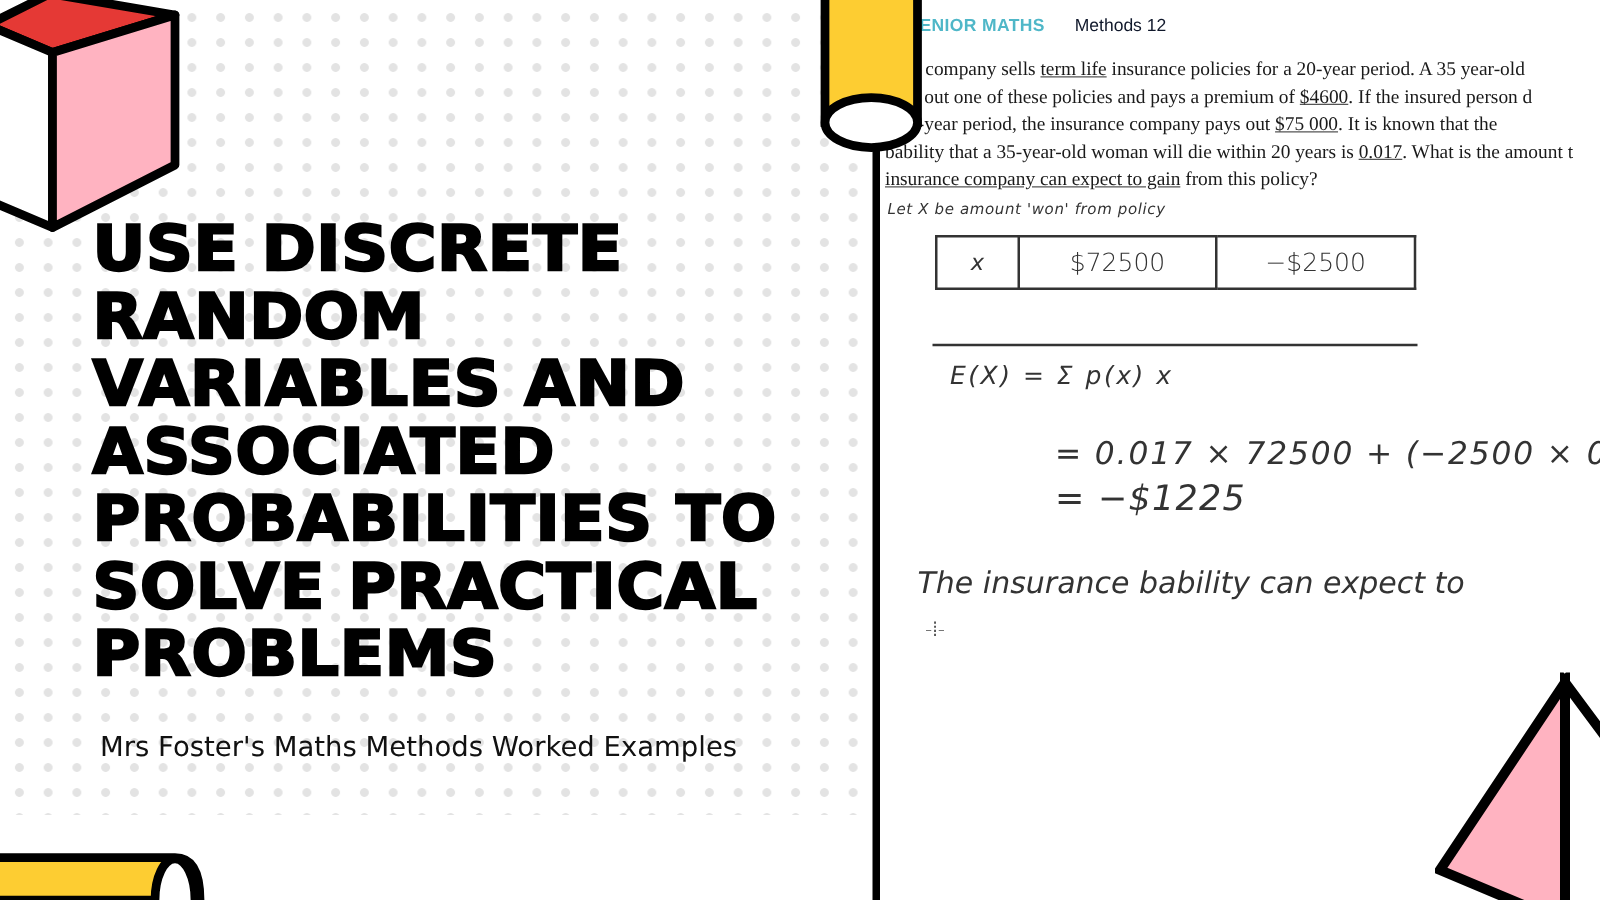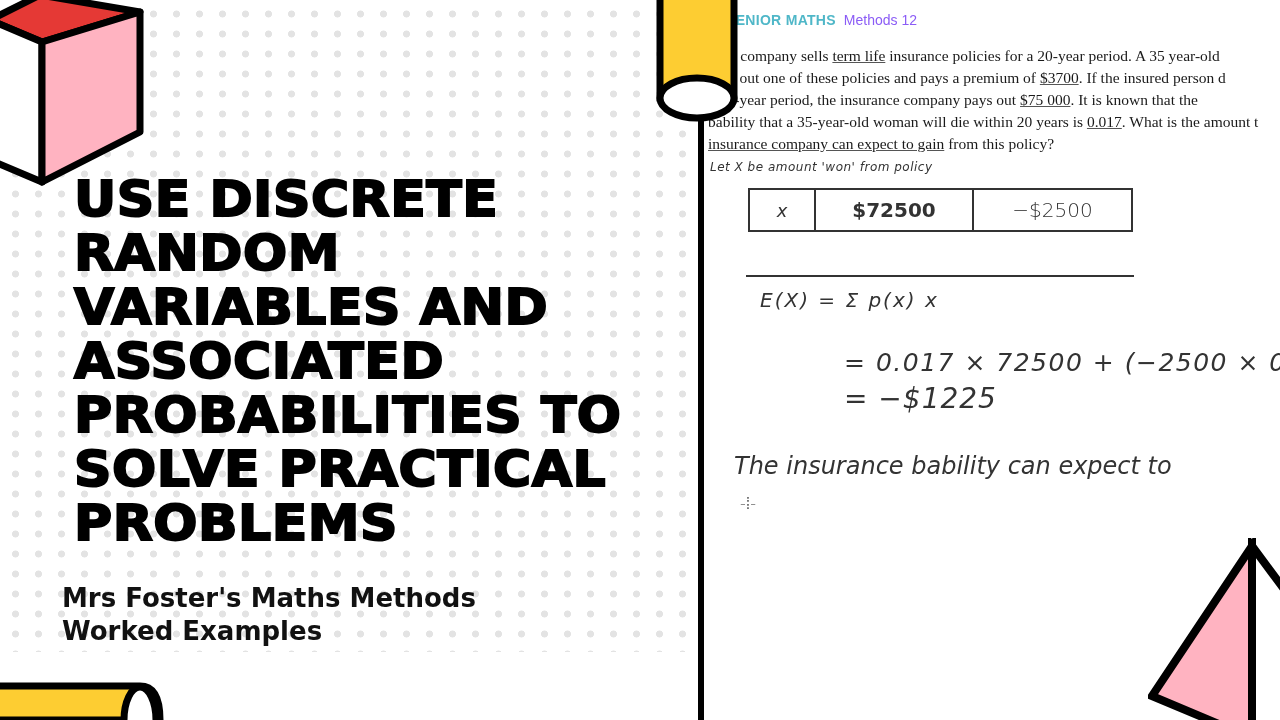--- a/index.html
+++ b/index.html
@@ -23,38 +23,38 @@
     font-size: 50px;
     line-height: 54px;
     letter-spacing: 0.5px;
     color: #000;
     text-transform: uppercase;
     -webkit-text-stroke: 2px #000;
     transform: scaleX(1.04);
     transform-origin: left top;
   }
   .subtitle {
-    position: absolute; left: 62px; top: 582px; width: 520px;
+    position: absolute; left: 80px; top: 582px; width: 520px;
     font-family: "DejaVu Sans", sans-serif;
-    font-size: 26px; line-height: 33px; color: #111;
-    font-weight: 700;
+    font-size: 22px; line-height: 33px; color: #111;
+    font-weight: 400;
   }
   .right-panel {
     position: absolute; left: 698px; top: 0; width: 582px; height: 720px;
     background: #ffffff;
     border-left: 6px solid #000;
     box-sizing: border-box;
     overflow: hidden;
   }
   .book-header {
     position: absolute; left: 22px; top: 12px; font-family: "Liberation Sans", sans-serif;
     font-size: 14px; white-space: nowrap;
   }
   .book-header .brand { color: #4fb7c8; font-weight: 700; letter-spacing: 0.3px; }
-  .book-header .course { color: #8b5cf6; margin-left: 4px; }
+  .book-header .course { color: #0f172a; margin-left: 20px; }
   .problem-text {
     position: absolute; left: 4px; top: 45px; width: 640px;
     font-family: "Liberation Serif", serif; font-size: 15.5px; line-height: 22px; color: #1a1a1a;
     white-space: nowrap;
   }
   .problem-text .ul { text-decoration: underline; text-decoration-color: #555; }
   .hand {
     font-family: "DejaVu Sans", sans-serif; font-weight: 200; color: #333;
     position: absolute; white-space: nowrap;
     font-style: italic;
@@ -62,21 +62,21 @@
   .let-line { left: 6px; top: 160px; font-size: 12px; letter-spacing: 0.5px; }
   .dist-table {
     position: absolute; left: 44px; top: 188px;
     border-collapse: collapse;
     font-family: "DejaVu Sans", sans-serif; font-weight: 200; color: #333; font-size: 20px;
   }
   .dist-table td {
     border: 2px solid #333; height: 40px; text-align: center; padding: 0 6px;
   }
   .dist-table td.c0 { width: 52px; font-style: italic; font-size: 18px; }
-  .dist-table td.c1 { width: 144px; font-weight: bold; }
+  .dist-table td.c1 { width: 144px; }
   .dist-table td.c2 { width: 145px; text-align: center; }
   .table-underline {
     position: absolute; left: 42px; top: 275px; width: 388px; height: 2px; background: #333;
   }
   .eq1 { left: 56px; top: 288px; font-size: 20px; letter-spacing: 2px; }
   .eq2 { left: 140px; top: 348px; font-size: 25px; letter-spacing: 1.5px; }
   .eq3 { left: 140px; top: 382px; font-size: 28px; letter-spacing: 1px; }
   .concl { left: 30px; top: 452px; font-size: 24px; }
   .cursor { left: 36px; top: 494px; font-size: 16px; color: #555; font-style: normal; }
 
@@ -110,21 +110,21 @@
 </svg>
 
 <div class="right-panel">
   <div class="book-header">
     <span class="brand">SENIOR MATHS</span>
     <span class="course">Methods 12</span>
   </div>
 
   <div class="problem-text">
     <div><span>ance company sells </span><span class="ul">term life</span><span> insurance policies for a 20-year period. A 35 year-old</span></div>
-    <div><span>akes out one of these policies and pays a premium of </span><span class="ul">$3700</span><span>. If the insured person d</span></div>
+    <div><span>akes out one of these policies and pays a premium of </span><span class="ul">$4600</span><span>. If the insured person d</span></div>
     <div><span>e 20-year period, the insurance company pays out </span><span class="ul">$75 000</span><span>. It is known that the</span></div>
     <div><span>bability that a 35-year-old woman will die within 20 years is </span><span class="ul">0.017</span><span>. What is the amount t</span></div>
     <div><span></span><span class="ul">insurance company can expect to gain</span><span> from this policy?</span></div>
   </div>
 
   <div class="hand let-line">Let X be amount 'won' from policy</div>
 
   <table class="dist-table">
     <tbody>
         <tr>

